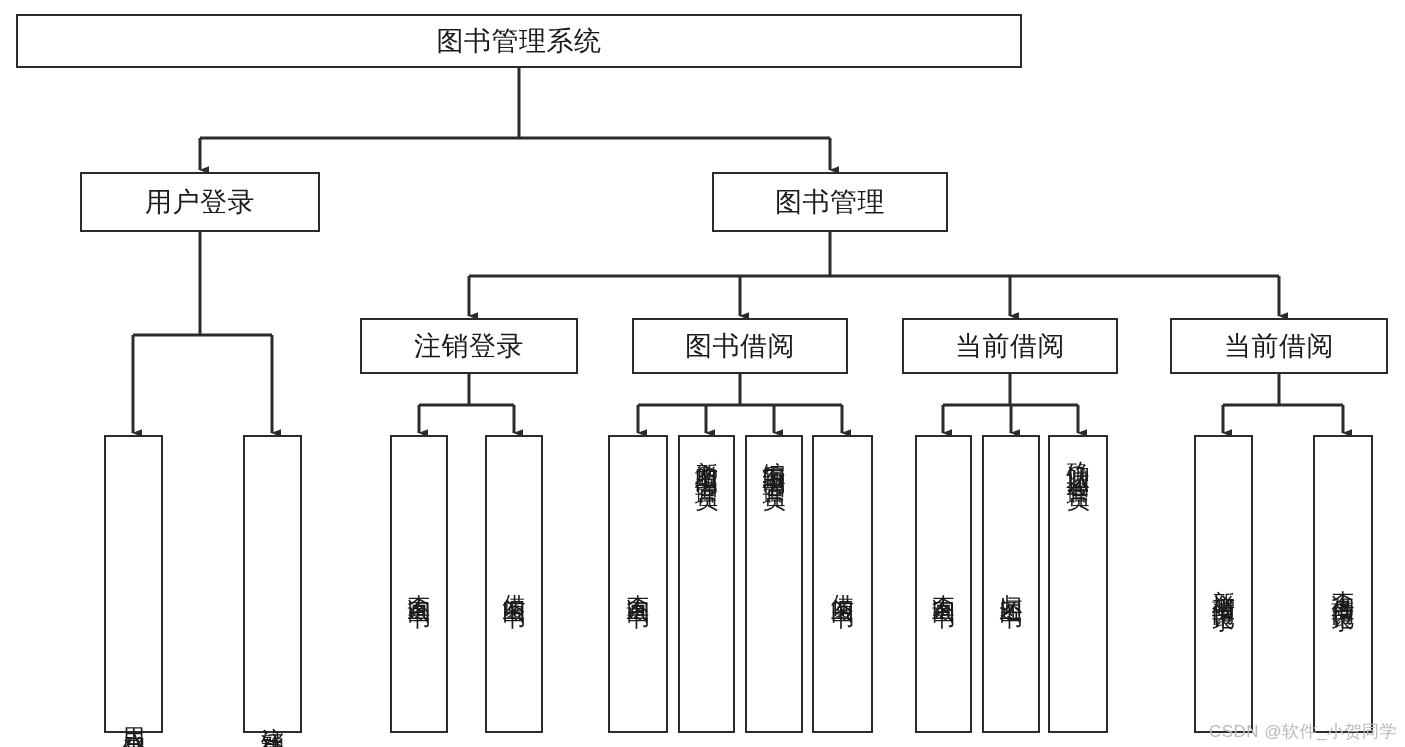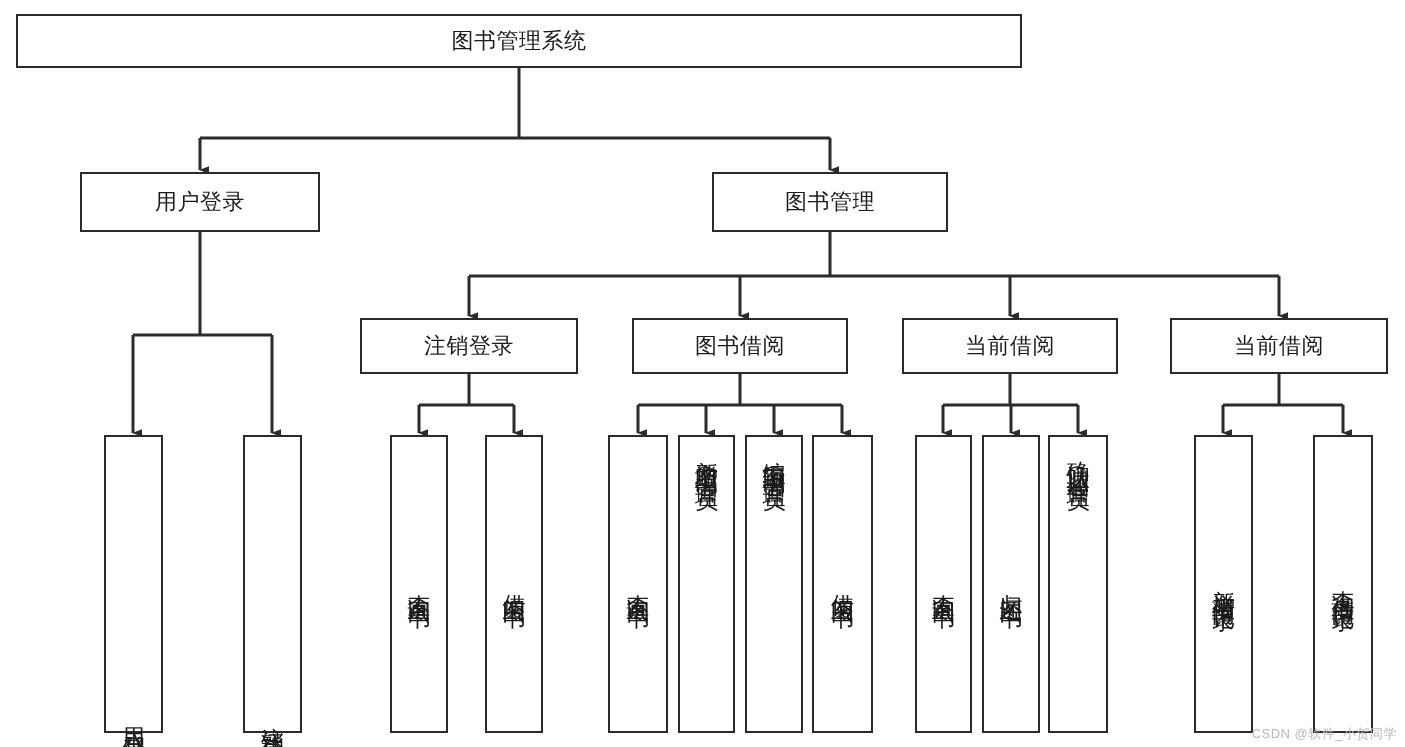--- a/index.html
+++ b/index.html
@@ -31,21 +31,21 @@
     box-sizing: border-box;
     border: 2px solid #2b2b2b;
     background: #ffffff;
     display: flex;
     align-items: center;
     justify-content: center;
     color: #1a1a1a;
     line-height: 1.12;
   }
   .node.horizontal {
-    font-size: 22px;
+    font-size: 27px;
     text-align: center;
     letter-spacing: 0.5px;
   }
   
   .node.vertical {
     writing-mode: vertical-rl;
     text-orientation: upright;
     font-size: 23px;
     letter-spacing: 4px;
     padding: 6px 0;
@@ -56,21 +56,21 @@
   .node-label {
     display: block;
   }
   .node.vertical .node-label {
     line-height: 1;
   }
   #watermark {
     position: absolute;
     right: 8px;
     bottom: 4px;
-    font-size: 13px;
+    font-size: 17px;
     color: #b9b9b9;
     font-family: "Liberation Sans", "DejaVu Sans", sans-serif;
     letter-spacing: 0.5px;
     user-select: none;
   }
 </style>
 </head>
 <body>
 
 <div id="diagram-root">

